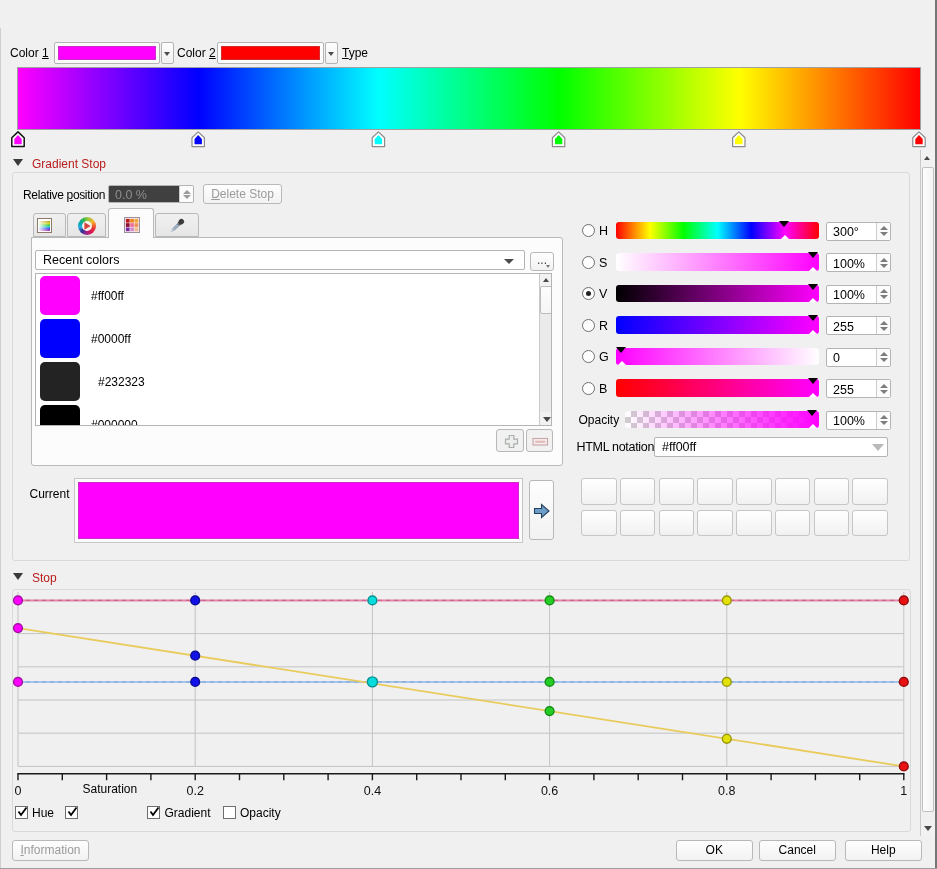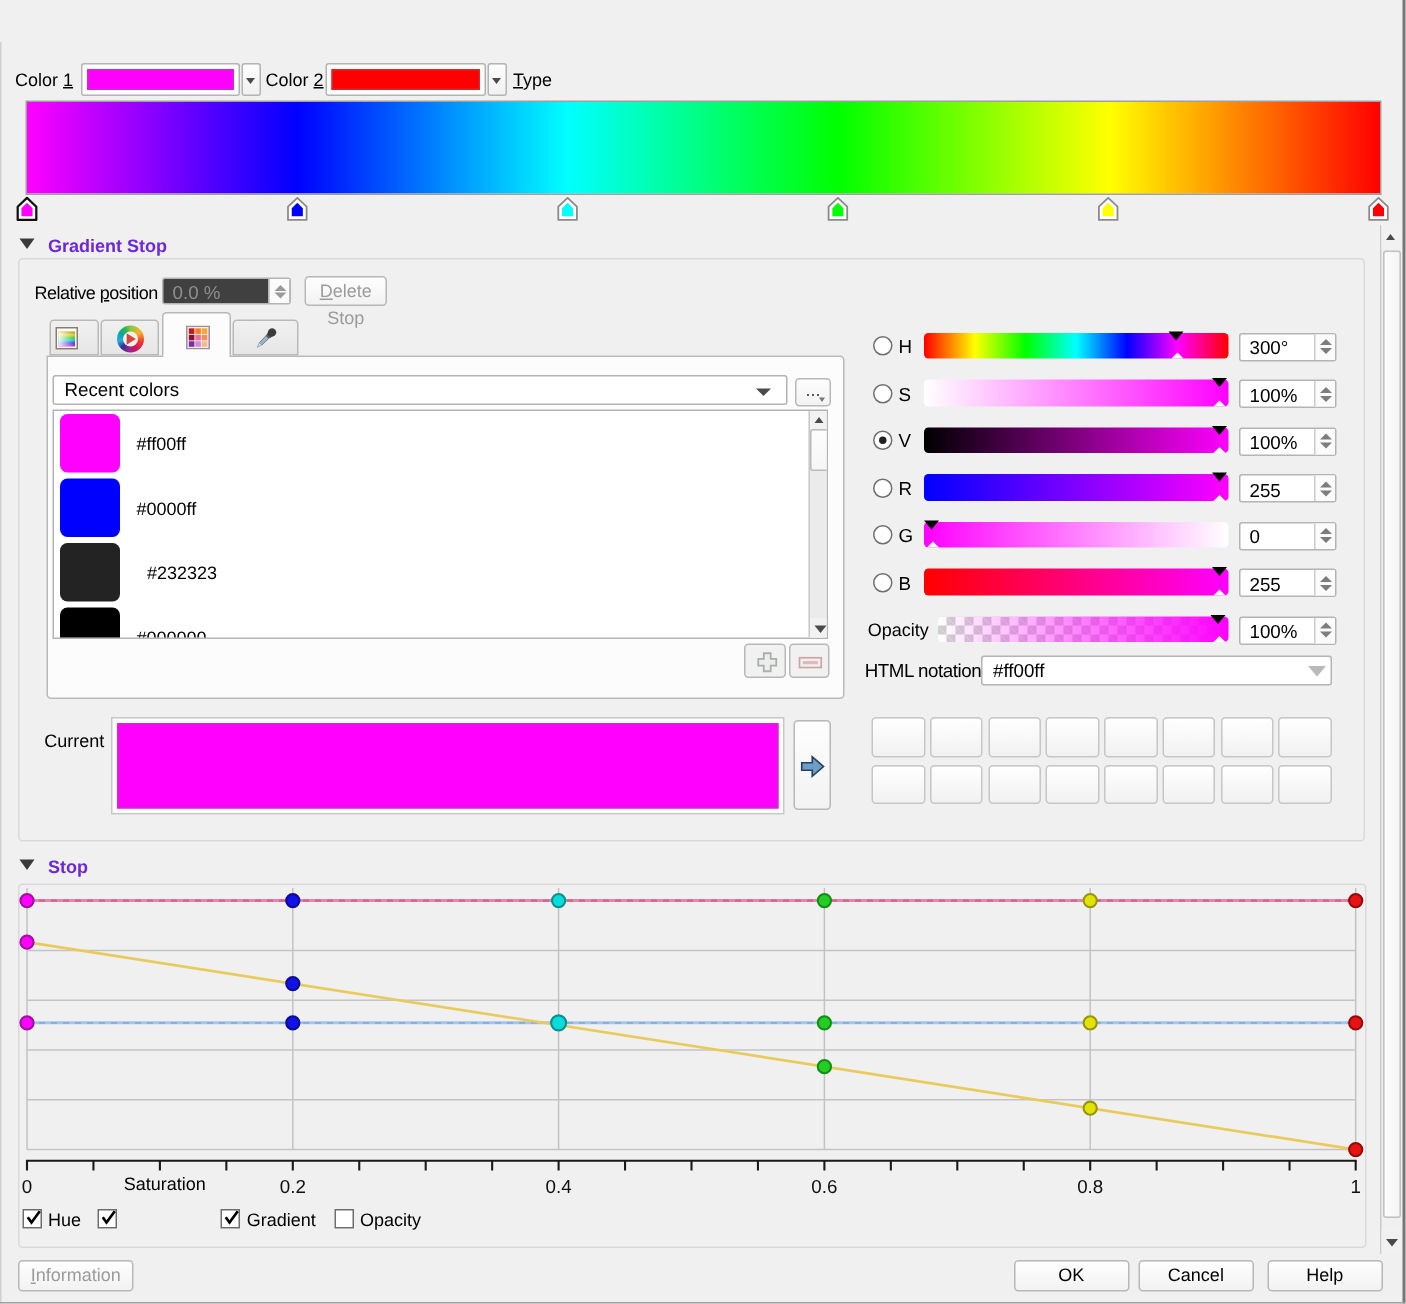--- a/index.html
+++ b/index.html
@@ -23,21 +23,21 @@
 .spin .a-dn { position:absolute; left:3px; bottom:3.5px; width:0; height:0; border-left:4px solid transparent; border-right:4px solid transparent; border-top:4.5px solid #7d7d7d; }
 .spin .val { position:absolute; left:6px; top:2.5px; font-size:12.5px; }
 .slider { position:absolute; height:17.5px; border-radius:3px; }
 .smark { position:absolute; top:-1px; width:0; height:0; border-left:5.5px solid transparent; border-right:5.5px solid transparent; border-top:6.5px solid #000; }
 .snotch { position:absolute; bottom:0; width:0; height:0; border-left:4px solid transparent; border-right:4px solid transparent; border-bottom:4.5px solid #fff; }
 .radio { position:absolute; width:13px; height:13px; border-radius:50%; border:1px solid #6e6e6e; background:#fff; }
 .radio.sel::after { content:""; position:absolute; left:3px; top:3px; width:5px; height:5px; border-radius:50%; background:#222; }
 .cb { position:absolute; width:13px; height:13px; border:1px solid #6e6e6e; background:#fff; }
 .grpframe { position:absolute; border:1px solid #d9d9d9; border-radius:3px; }
 .grptri { position:absolute; width:0; height:0; border-left:5.5px solid transparent; border-right:5.5px solid transparent; border-top:7px solid #3a3a3a; }
-.grptitle { position:absolute; font-weight:bold; font-size:12px; color:#6d28d9; }
+.grptitle { position:absolute; font-weight:normal; font-size:12px; color:#b91c1c; }
 .cell { position:absolute; width:35.5px; height:26.5px; border:1px solid #c6c6c6; border-radius:3px; background:linear-gradient(#ffffff,#f1f1f1); }
 </style>
 </head>
 <body>
 <div id="win">
 
 <div class="lbl" style="left:10px;top:46px">Color <u class="u">1</u></div>
 <div class="ab" style="left:54px;top:42px;width:106px;height:22px;background:#fcfcfc;border:1px solid #b4b4b4;border-radius:2px">
   <div class="ab" style="left:3px;top:3px;right:3px;bottom:3px;background:#ff00ff;border:1px solid #cc2ccc"></div>
 </div>
@@ -73,21 +73,21 @@
 <div class="grptitle" style="left:32px;top:157px">Gradient Stop</div>
 <div class="grpframe" style="left:12px;top:172px;width:898px;height:389px"></div>
 <div class="lbl" style="left:23px;top:188px;letter-spacing:-0.35px">Relative <u class="u">p</u>osition</div>
 <div class="spin" style="left:108px;top:185px;width:86px;height:18px;background:#404040">
   <div class="val" style="color:#8e8e8e;top:1.5px">0.0 %</div>
   <div class="arr">
         <div class="a-up" style="border-bottom-color:#9a9a9a"></div>
         <div class="a-dn" style="border-top-color:#9a9a9a"></div>
       </div>
 </div>
-<div class="btn btn-dis" style="left:203px;top:184px;width:55px;height:20px;line-height:18px"><u class="u">D</u>elete Stop</div>
+<div class="btn btn-dis" style="left:203px;top:184px;width:79px;height:20px;line-height:18px"><u class="u">D</u>elete Stop</div>
 
 <div class="ab" style="left:33px;top:213px;width:33px;height:24px;background:linear-gradient(#f0f0f0,#e6e6e6);border:1px solid #b9b9b9;border-radius:3px 3px 0 0">
   <div class="ab" style="left:2.5px;top:4px;width:15px;height:15px;border:1px solid #8c7a6a;background:#fff;">
     <div class="ab" style="left:1.5px;top:1.5px;width:10.5px;height:10.5px;background:linear-gradient(#b8860b,#d8d820 22%,#38cc38 42%,#20c8c8 58%,#3048e0 76%,#d020c0);">
       <div class="ab" style="left:0;top:0;right:0;bottom:0;background:linear-gradient(to right,rgba(255,255,255,0.9),rgba(255,255,255,0))"></div>
     </div>
   </div>
 </div>
 <div class="ab" style="left:67px;top:213px;width:39px;height:24px;background:linear-gradient(#f0f0f0,#e6e6e6);border:1px solid #b9b9b9;border-radius:3px 3px 0 0">
   <div class="ab" style="left:10px;top:3px;width:18px;height:18px;border-radius:50%;background:conic-gradient(from 0deg,#8cc63f,#f7b32b 55deg,#ed3833 105deg,#d4145a 150deg,#93278f 190deg,#2e3192 225deg,#29abe2 260deg,#00a99d 300deg,#39b54a 335deg,#8cc63f)"></div>

